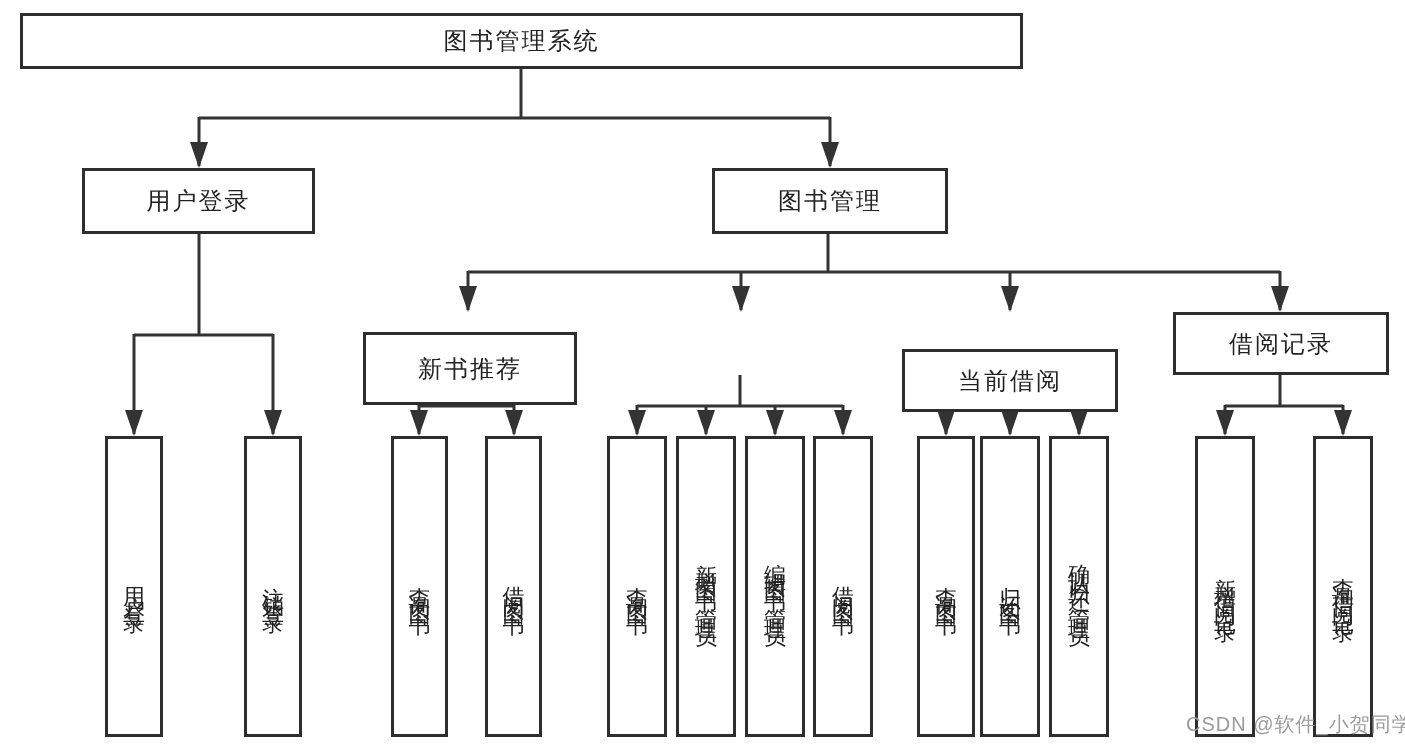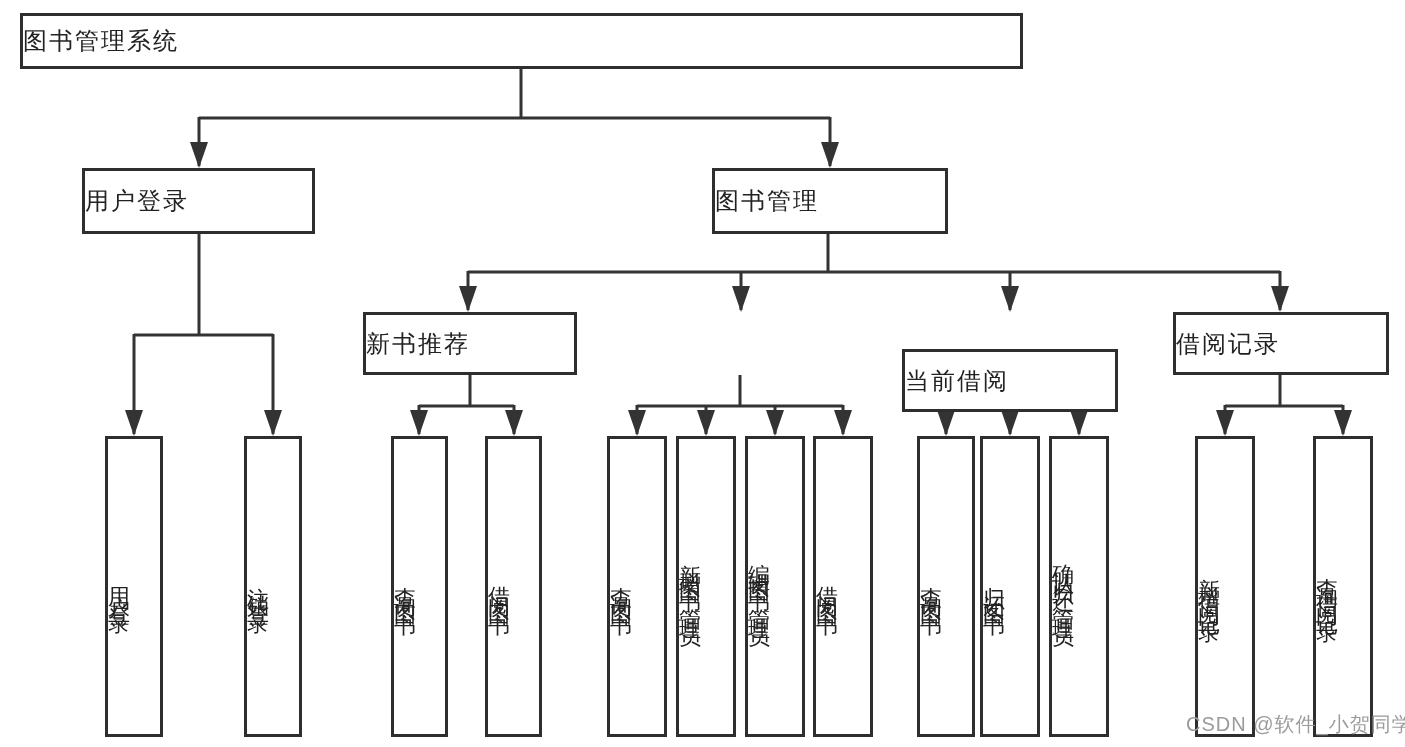--- a/index.html
+++ b/index.html
@@ -17,21 +17,21 @@
     width: 1405px; height: 747px;
     pointer-events: none;
   }
   .node {
     position: absolute;
     box-sizing: border-box;
     border: 3px solid #2e2e2e;
     background: #ffffff;
     display: flex;
     align-items: center;
-    justify-content: flex-start;
+    justify-content: center;
     color: #222222;
   }
   .hlabel {
     font-size: 24px;
     letter-spacing: 2px;
     white-space: nowrap;
   }
   .leaf { top: 436px; height: 301px; }
   .vtext {
     writing-mode: vertical-rl;
@@ -110,21 +110,21 @@
     <span class="hlabel">图书管理系统</span>
   </div>
 
   <div class="node" style="left:82px; top:168px; width:233px; height:66px;">
     <span class="hlabel">用户登录</span>
   </div>
   <div class="node" style="left:712px; top:168px; width:236px; height:66px;">
     <span class="hlabel">图书管理</span>
   </div>
 
-  <div class="node" style="left:363px; top:312px; width:214px; height:63px;">
+  <div class="node" style="left:363px; top:332px; width:214px; height:73px;">
     <span class="hlabel">新书推荐</span>
   </div>
   <div class="node" style="left:902px; top:312px; width:216px; height:63px;margin-top:37px;">
     <span class="hlabel">当前借阅</span>
   </div>
   <div class="node" style="left:1173px; top:312px; width:216px; height:63px;">
     <span class="hlabel">借阅记录</span>
   </div>
 
   <div class="node leaf" style="left:105px; width:58px;">

